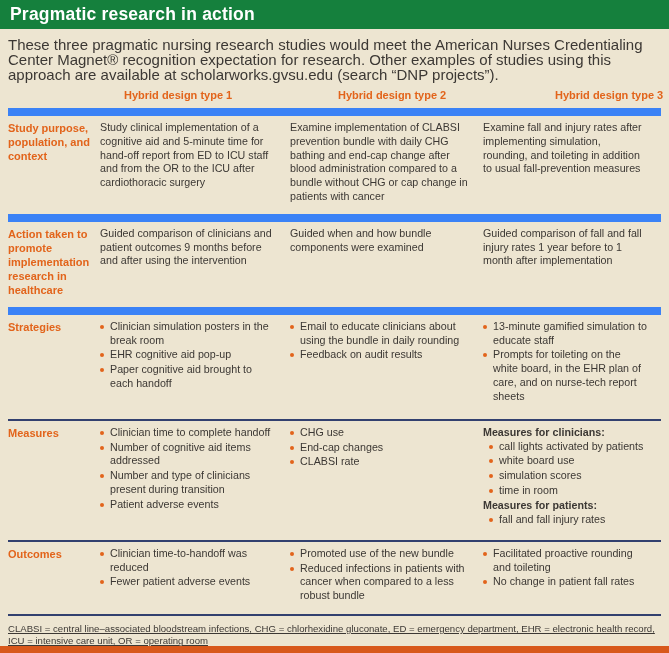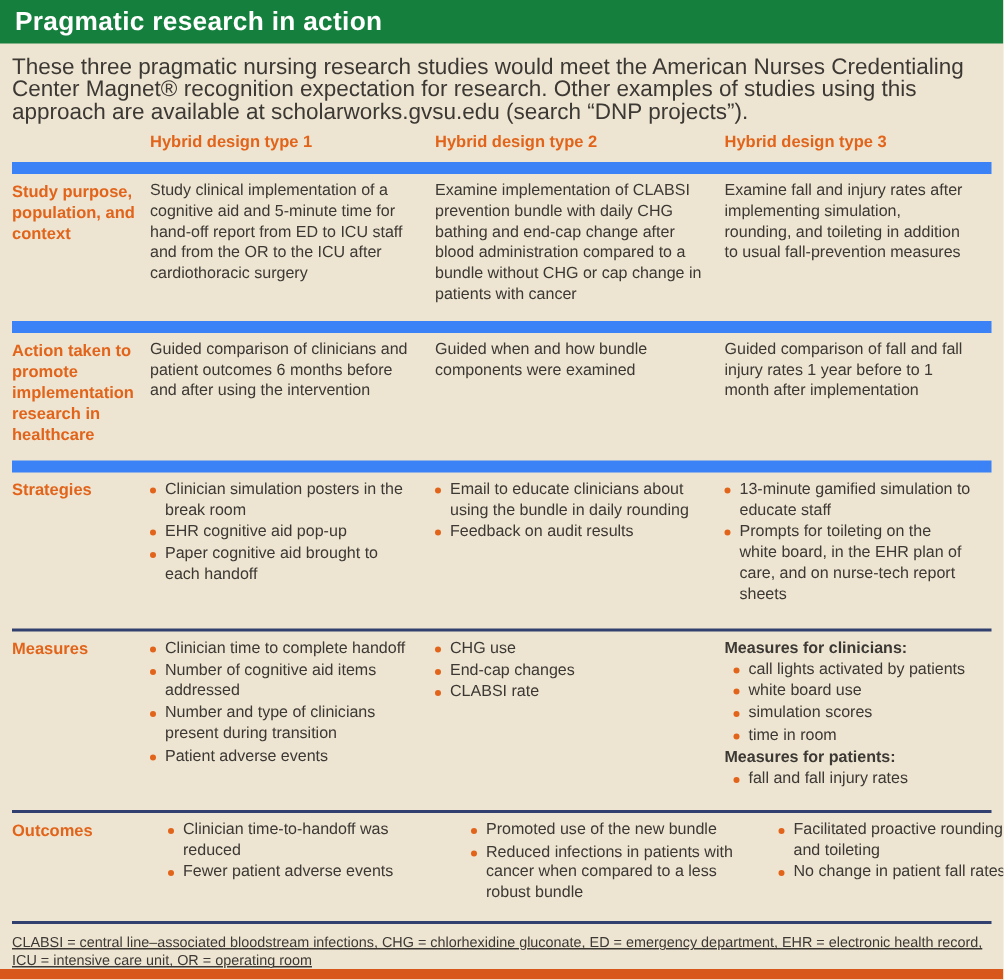--- a/index.html
+++ b/index.html
@@ -28,21 +28,21 @@
     font-size:15px;line-height:15px;
   }
   .table{margin:0 8px;width:653px;}
   .row{
     display:grid;
     grid-template-columns:92px 190px 193px 178px;
     box-sizing:border-box;
   }
   .b-gray{border-top:8px solid #3b82f6;}
   .b-navy{border-top:2px solid #32406F;}
-  .thead{padding-bottom:7px;}
+  .thead{padding-bottom:7px;gap:24px;}
   .col-head{
     color:#E2641B;font-weight:bold;font-size:11px;
     padding-right:10px;
   }
   .cell{
     padding:5px 14px 10px 0;
     font-size:10.7px;line-height:13.8px;
     box-sizing:border-box;
   }
   .label-cell{
@@ -55,21 +55,21 @@
   .bullet{display:flex;margin:0 0 1px 0;}
   .dot{
     flex:none;width:4px;height:4px;border-radius:50%;
     background:#E2641B;margin:5px 6px 0 0;
   }
   .subheading{font-weight:bold;}
   #tbody .row:nth-child(1){min-height:95px;}
   #tbody .row:nth-child(2){min-height:93px;}
   #tbody .row:nth-child(3){min-height:112px;}
   #tbody .row:nth-child(4){min-height:121px;}
-  #tbody .row:nth-child(5){min-height:74px;gap:12px;}
+  #tbody .row:nth-child(5){min-height:74px;}
   .footnote{
     margin:0 8px;
     border-top:2px solid #32406F;
     padding-top:7px;
     font-size:9.6px;line-height:12.5px;text-decoration:underline;
   }
   .bottom-bar{
     position:absolute;left:0;bottom:0;
     width:669px;height:7px;background:#D8581B;
   }
@@ -101,21 +101,21 @@
           <div class="cell">
             <div class="para">Examine implementation of CLABSI prevention bundle with daily CHG bathing and end-cap change after blood administration compared to a bundle without CHG or cap change in patients with cancer</div>
           </div>
           <div class="cell">
             <div class="para">Examine fall and injury rates after implementing simulation, rounding, and toileting in addition to usual fall-prevention measures</div>
           </div>
         </div>
         <div class="row b-gray">
           <div class="cell label-cell">Action taken to promote implementation research in healthcare</div>
           <div class="cell">
-            <div class="para">Guided comparison of clinicians and patient outcomes 6 months before and after using the intervention</div>
+            <div class="para">Guided comparison of clinicians and patient outcomes 9 months before and after using the intervention</div>
           </div>
           <div class="cell">
             <div class="para">Guided when and how bundle components were examined</div>
           </div>
           <div class="cell">
             <div class="para">Guided comparison of fall and fall injury rates 1 year before to 1 month after implementation</div>
           </div>
         </div>
         <div class="row b-gray">
           <div class="cell label-cell">Strategies</div>

